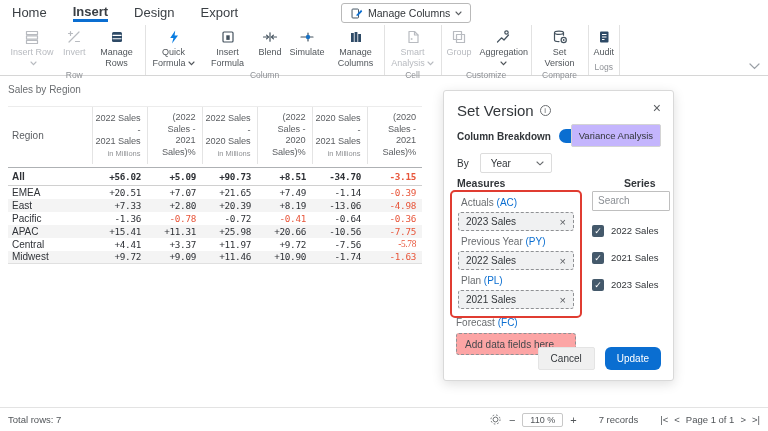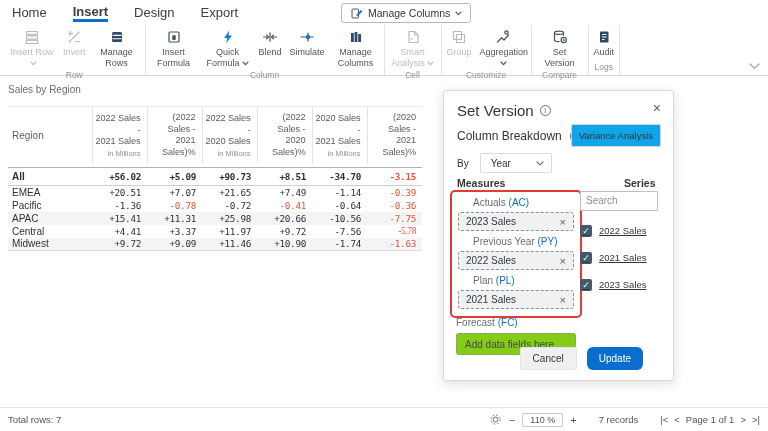--- a/index.html
+++ b/index.html
@@ -60,56 +60,56 @@
   .panel { position:absolute; left:443px; top:90px; width:231px; height:291px;
     background:#fff; border:1px solid #d9d9d9; border-radius:3px;
     box-shadow:0 3px 12px rgba(0,0,0,.13); }
   .panel-title-row { position:absolute; left:13px; top:11px; display:flex;
     align-items:center; gap:6px; }
   .panel-title { font-size:15px; color:#32363a; }
   .info-dot { width:11px; height:11px; border:1px solid #6a6d70; border-radius:50%;
     font-size:8px; color:#6a6d70; display:flex; align-items:center; justify-content:center; }
   .close-x { position:absolute; right:12px; top:9px; font-size:14px; color:#5b5e62; cursor:pointer; }
   .cb-row { position:absolute; left:13px; top:38px; display:flex; align-items:center; gap:8px; }
-  .cb-label { font-size:12px; font-weight:normal; color:#32363a; }
+  .cb-label { font-size:10px; font-weight:bold; color:#32363a; }
   .toggle { width:27px; height:14px; border-radius:8px; background:#0a6ed1; position:relative; cursor:pointer; }
   .toggle .knob { position:absolute; top:2px; width:10px; height:10px; border-radius:50%; background:#fff; }
   .toggle.on .knob { right:2px; } .toggle:not(.on) .knob { left:2px; }
   .variance-btn { position:absolute; right:12px; top:33px; font-size:9.5px; color:#32363a;
-    background:#0ea5e9; border:1px solid #d4d4d4; border-radius:2px; padding:5px 7px; cursor:pointer; }
+    background:#c4b5fd; border:1px solid #d4d4d4; border-radius:2px; padding:5px 7px; cursor:pointer; }
   .by-row { position:absolute; left:13px; top:62px; display:flex; align-items:center; gap:11px; }
   .by-label { font-size:10px; color:#32363a; }
   .by-select { width:72px; height:20px; border:1px solid #dcdcdc; border-radius:2px;
     display:flex; align-items:center; justify-content:space-between;
     padding:0 7px 0 10px; font-size:10px; color:#32363a; cursor:pointer; }
   .by-select .chev { color:#6a6d70; display:flex; }
   .col-head { position:absolute; top:86px; font-size:10.5px; font-weight:bold; color:#32363a; }
   .measures-head { left:13px; } .series-head { left:144px;padding-left:36px; }
   .hl-box { position:absolute; left:6px; top:99px; width:132px;
     border:2px solid #e03c31; border-radius:5px; padding:0 6px 7px; }
-  .field .flabel { font-size:10px; margin:5px 15px 4px; }
+  .field .flabel { font-size:10px; margin:5px 3px 4px; }
   .fname { color:#6a6d70; } .fcode { color:#0a6ed1; }
   .token { height:19px; border:1px dashed #8f9194; border-radius:3px; background:#f0f1f2;
     display:flex; align-items:center; justify-content:space-between; padding:0 7px; }
   .tlabel { font-size:10px; color:#32363a; }
   .tx { font-size:11px; color:#5b5e62; cursor:pointer; }
   .forecast { position:absolute; left:12px; top:226px; width:120px; }
   .forecast .flabel { font-size:10px; margin-bottom:5px; }
-  .dropzone { height:22px; border:1px dashed #8f9194; border-radius:3px; background:#84cc16;
+  .dropzone { height:22px; border:1px dashed #8f9194; border-radius:3px; background:#fca5a5;
     display:flex; align-items:center; padding-left:8px; font-size:10px; color:#45484c; }
-  .series-col { position:absolute; left:136px; top:99px; width:78px;text-decoration:underline; }
+  .series-col { position:absolute; left:148px; top:99px; width:78px; }
   .search-input { width:78px; height:20px; border:1px solid #bfbfbf; border-radius:1px;
     font-size:10px; padding:0 5px; font-family:"Liberation Sans", sans-serif; color:#32363a; }
   .search-input::placeholder { color:#8b8f94; }
   .series-list { margin-top:14px; }
   .series-item { display:flex; align-items:center; margin-bottom:15px; cursor:pointer; }
   .cbx { width:12px; height:12px; border-radius:2px; background:#44596b; color:#fff;
     font-size:9px; line-height:12px; text-align:center; margin-right:7px; }
   .series-label { font-size:9.5px; color:#32363a; }
-  .panel-footer { position:absolute; right:30px; bottom:10px; display:flex; gap:10px; }
+  .panel-footer { position:absolute; right:12px; bottom:10px; display:flex; gap:10px; }
   .btn-cancel { background:#f0f0f0; border:1px solid #e4e4e4; border-radius:2px;
     font-size:10px; color:#32363a; padding:4px 12px; cursor:pointer; }
   .btn-update { background:#0a6ed1; border:none; border-radius:6px;
     font-size:10px; color:#fff; padding:6px 12px; cursor:pointer; }
 
   
   .statusbar { position:absolute; left:0; bottom:0; width:768px; height:24px;
     border-top:1px solid #e3e3e3; background:#fff; display:flex; align-items:center;
     font-size:9.5px; color:#515559; }
   .sb-left { margin-left:8px; }
@@ -180,36 +180,36 @@
             </span>
             <span class="rlabel">Manage Rows</span>
           </div>
         </div>
         <div class="rglabel">Row</div>
       </div>
       <div class="rgroup">
         <div class="rbtns">
           <div class="rbtn">
             <span class="ricon">
-              <svg width="16" height="16" viewBox="0 0 16 16" fill="none" stroke="currentColor" stroke-width="1.2" stroke-linecap="round" stroke-linejoin="round">
-                <rect x="3" y="3" width="10" height="10" rx="1"></rect>
-                <rect x="6.3" y="6.3" width="3.4" height="4.6" fill="currentColor" stroke="none"></rect>
-              </svg>
-            </span>
-            <span class="rlabel">Insert Formula</span>
-          </div>
-          <div class="rbtn">
-            <span class="ricon">
               <svg width="16" height="16" viewBox="0 0 16 16">
                 <path d="M9.2 1.5 L4.2 9 h3.2 L6 14.5 L12 6.5 H8.6 Z" fill="#0a7de1"></path>
               </svg>
             </span>
             <span class="rlabel">Quick Formula<span class="rcaret"><svg width="7" height="5" viewBox="0 0 7 5">
                   <path d="M1 1 L3.5 3.6 L6 1" fill="none" stroke="currentColor" stroke-width="1.1" stroke-linecap="round"></path>
                 </svg></span></span>
+          </div>
+          <div class="rbtn">
+            <span class="ricon">
+              <svg width="16" height="16" viewBox="0 0 16 16" fill="none" stroke="currentColor" stroke-width="1.2" stroke-linecap="round" stroke-linejoin="round">
+                <rect x="3" y="3" width="10" height="10" rx="1"></rect>
+                <rect x="6.3" y="6.3" width="3.4" height="4.6" fill="currentColor" stroke="none"></rect>
+              </svg>
+            </span>
+            <span class="rlabel">Insert Formula</span>
           </div>
           <div class="rbtn">
             <span class="ricon">
               <svg width="16" height="16" viewBox="0 0 16 16" fill="none" stroke="currentColor" stroke-width="1.2" stroke-linecap="round" stroke-linejoin="round">
                 <path d="M1.5 8 h4.7 M14.5 8 h-4.7"></path>
                 <path d="M4.6 6.2 L6.4 8 L4.6 9.8"></path>
                 <path d="M11.4 6.2 L9.6 8 L11.4 9.8"></path>
                 <path d="M8 3.8 v8.4"></path>
               </svg>
             </span>
@@ -367,20 +367,29 @@
         </tr>
         <tr>
           <td class="region-cell">EMEA</td>
           <td class="num">+20.51</td>
           <td class="num">+7.07</td>
           <td class="num">+21.65</td>
           <td class="num">+7.49</td>
           <td class="num">-1.14</td>
           <td class="num" style="color: rgb(232, 85, 58);">-0.39</td>
         </tr>
+        <tr class="stripe">
+          <td class="region-cell">East</td>
+          <td class="num">+7.33</td>
+          <td class="num">+2.80</td>
+          <td class="num">+20.39</td>
+          <td class="num">+8.19</td>
+          <td class="num">-13.06</td>
+          <td class="num" style="color: rgb(232, 85, 58);">-4.98</td>
+        </tr>
         <tr>
           <td class="region-cell">Pacific</td>
           <td class="num">-1.36</td>
           <td class="num" style="color: rgb(232, 85, 58);">-0.78</td>
           <td class="num">-0.72</td>
           <td class="num" style="color: rgb(232, 85, 58);">-0.41</td>
           <td class="num">-0.64</td>
           <td class="num" style="color: rgb(232, 85, 58);">-0.36</td>
         </tr>
         <tr class="stripe">

